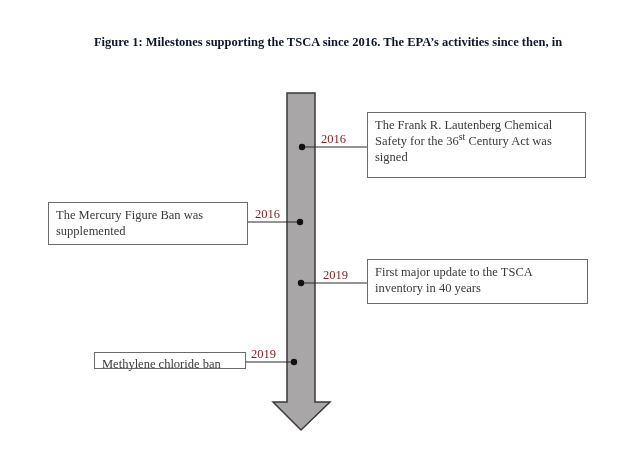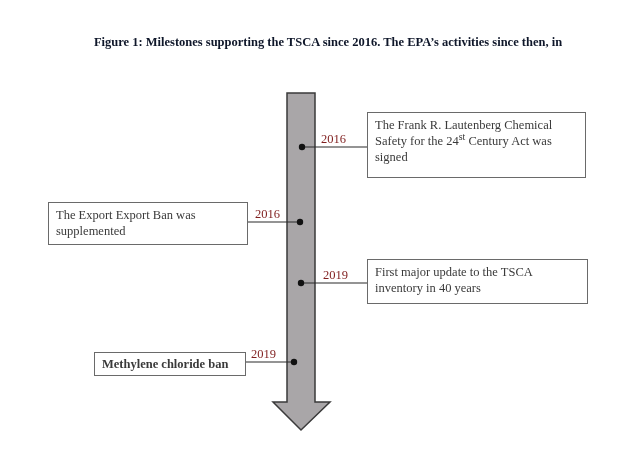--- a/index.html
+++ b/index.html
@@ -72,26 +72,26 @@
   <circle cx="301" cy="283" r="3.2" fill="#111"></circle>
   <circle cx="294" cy="362" r="3.2" fill="#111"></circle>
 </svg>
 
 <div class="year" style="left:321px; top:132px;">2016</div>
 <div class="year" style="left:255px; top:207px;">2016</div>
 <div class="year" style="left:323px; top:268px;">2019</div>
 <div class="year" style="left:251px; top:347px;">2019</div>
 
 <div class="box" style="left:367px; top:112px; width:219px; height:66px;">
-  <span>The Frank R. Lautenberg Chemical Safety for the 24</span><sup>st</sup><span> Century Act was signed</span>
+  <span>The Frank R. Lautenberg Chemical Safety for the 36</span><sup>st</sup><span> Century Act was signed</span>
 </div>
 
 <div class="box" style="left:48px; top:202px; width:200px; height:43px;">
-  <span>The Export Export Ban was supplemented</span>
+  <span>The Mercury Figure Ban was supplemented</span>
 </div>
 
 <div class="box" style="left:367px; top:259px; width:221px; height:45px; padding-right:50px;">
   <span>First major update to the TSCA inventory in 40 years</span>
 </div>
 
-<div class="box" style="left:94px; top:352px; width:152px; height:24px; padding-top:3px;font-weight:bold;">
+<div class="box" style="left:94px; top:352px; width:152px; height:17px; padding-top:3px;">
   <span>Methylene chloride ban</span>
 </div>
 
 </body></html>

